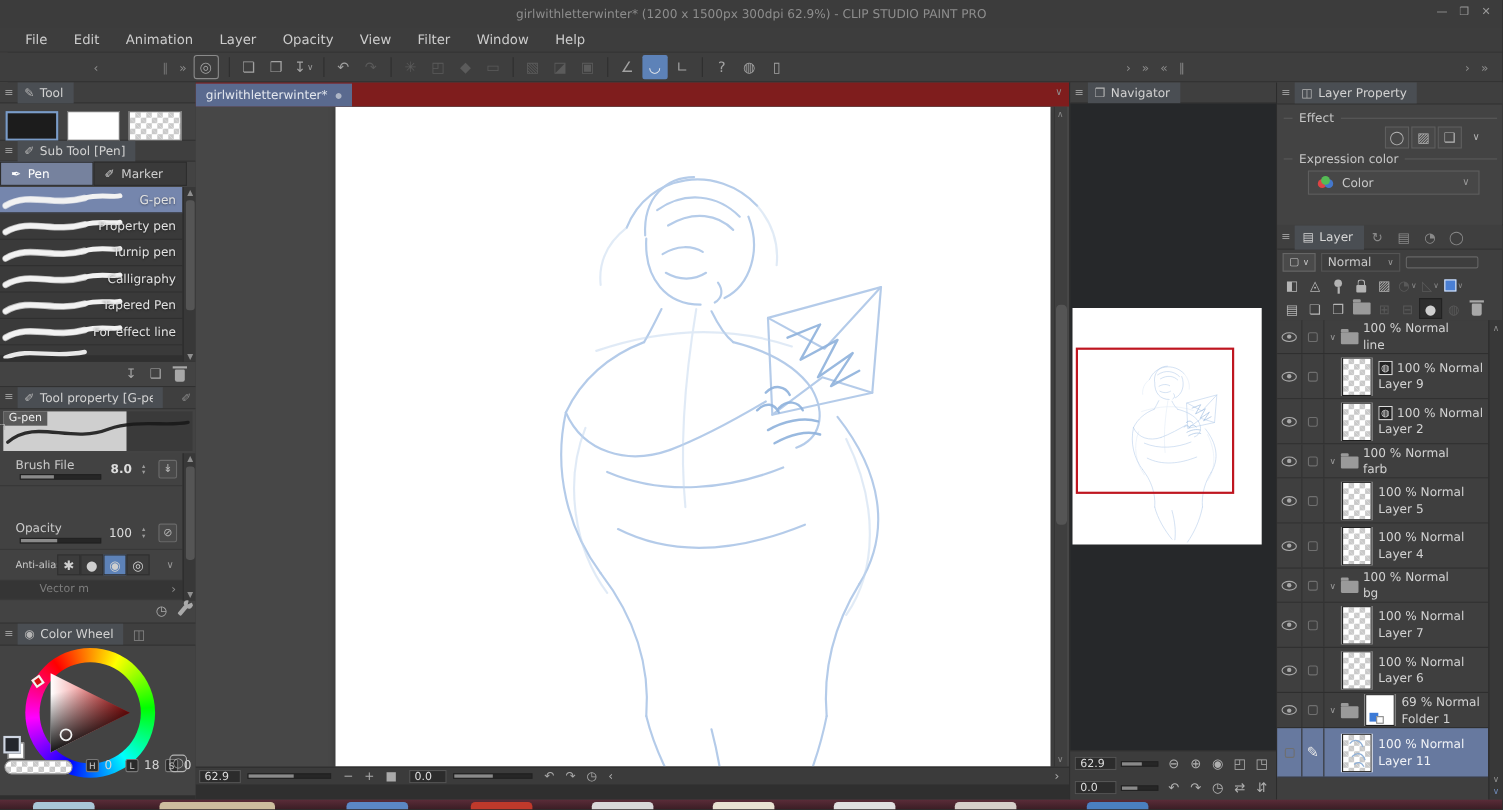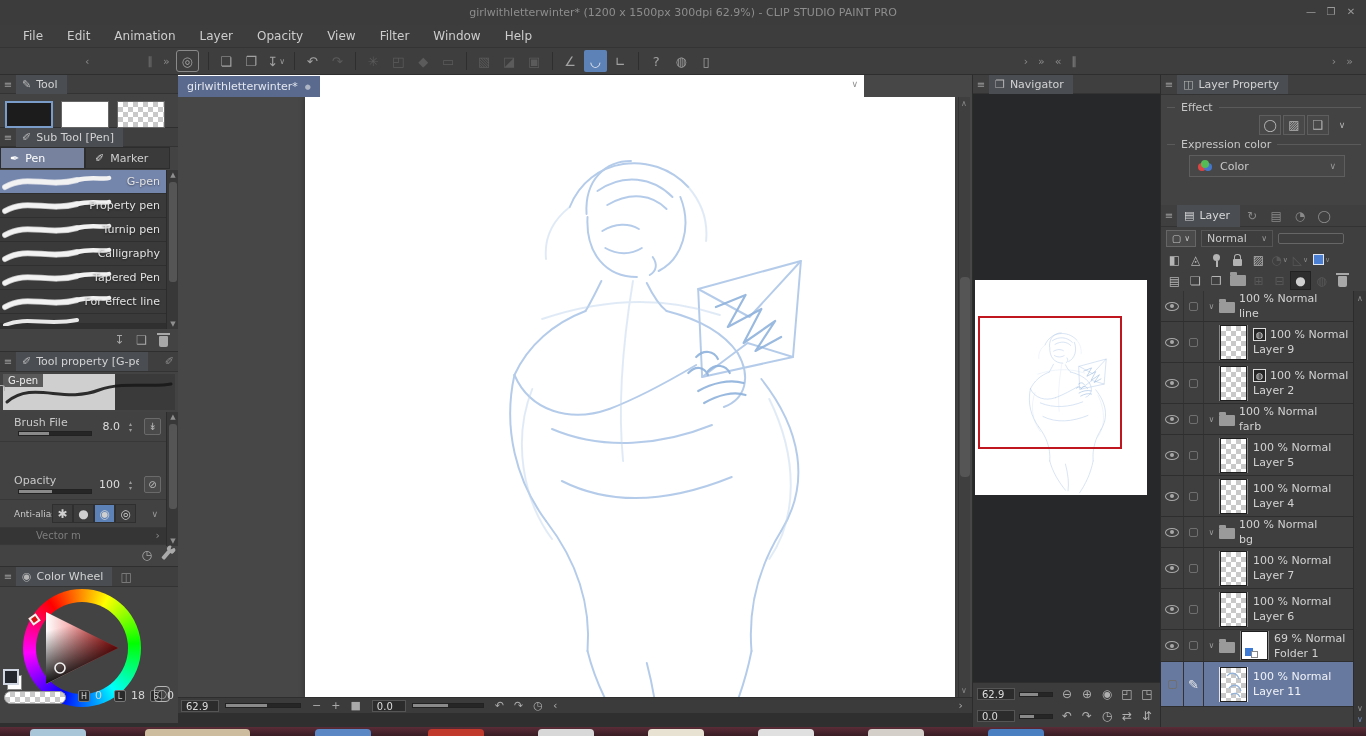--- a/index.html
+++ b/index.html
@@ -52,21 +52,21 @@
   .aabtn.sel{background:#5d82b8;}
   
   #wheelring{left:23px;top:22px;width:118px;height:118px;border-radius:50%;
     background:conic-gradient(from -35deg,#ff0000,#ffff00 62deg,#00ff00 120deg,#00ffff 178deg,#0000ff 238deg,#ff00ff 300deg,#ff0000 360deg);}
   #wheelhole{left:36px;top:35px;width:92px;height:92px;border-radius:50%;background:#434343;}
   #huemark{left:30px;top:48px;width:9px;height:9px;background:#d41111;border:2px solid #f2f2f2;transform:rotate(-35deg);}
   .cwchip{width:12px;height:12px;background:#2a2a2a;border:1px solid #777;color:#cfcfcf;font-size:8px;line-height:11px;text-align:center;border-radius:2px;}
   .cwv{color:#d5d5d5;font-size:11px;min-width:14px;}
   
   #canvascol{left:178px;top:75px;width:794px;height:652px;background:#474747;}
-  #doctabbar{left:0;top:0;width:686px;height:22px;background:#ffffff;text-decoration:underline;}
+  #doctabbar{left:0;top:0;width:794px;height:22px;background:#7f1d1d;text-decoration:underline;}
   #doctab{position:absolute;left:0;top:1px;height:21px;background:#5a6a8f;display:flex;align-items:center;gap:7px;padding:0 9px;color:#e3e7ee;font-size:11px;}
   #docarea{left:0;top:22px;width:794px;height:600px;background:#474747;overflow:hidden;}
   #paper{position:absolute;left:127px;top:0;width:650px;height:600px;background:#ffffff;overflow:hidden;box-shadow:0 0 6px rgba(0,0,0,.35);}
   #dvsb{position:absolute;right:2px;top:0;width:12px;height:600px;background:#3f3f3f;border-left:1px solid #333;}
   #dbottom{left:0;top:622px;width:794px;height:16px;background:#3b3b3b;border-top:1px solid #2e2e2e;display:flex;align-items:center;font-size:10px;color:#bbb;}
   .zbox{background:#2c2c2c;border:1px solid #555;color:#ddd;font-size:10px;padding:0 4px;height:12px;line-height:11px;min-width:38px;}
   .bbtn{color:#aaa;font-size:11px;padding:0 5px;}
   #dfill{left:0;top:638px;width:794px;height:14px;background:#2f2f2f;}
   
   #navcol{left:972px;top:75px;width:188px;height:652px;background:#3c3c3c;border-left:1px solid #2c2c2c;}
@@ -401,21 +401,21 @@
         <span class="abs" style="left:0;top:0;background:#5a5a5a;color:#eee;font-size:10px;padding:1px 5px;">G-pen</span>
         <span class="lockicon abs" style="right:6px;top:16px;"></span>
       </div>
       <div class="abs" style="left:0;top:60px;width:178px;height:134px;background:#424242;" id="propwrap">
         <div id="proprows" style="position:absolute;left:0;top:0;right:12px;">
             <div class="prow" style="height: 30px;">
               <span class="plabel" style="max-width: 88px;">Brush File</span>
               <span class="sld" style="left: 18px; top: 19px; width: 74px;">
                 <i style="width: 42%;"></i>
               </span>
-              <span class="pval" style="right: 46px; top: 8px;">8.0</span>
+              <span class="pval" style="right: 46px; top: 8px; font-weight: bold;">8.0</span>
               <span class="spin" style="right: 34px; top: 9px;">
                 <span>▴</span>
                 <span>▾</span>
               </span>
               <span class="pbtn" style="right: 5px; top: 6px;">↡</span>
             </div>
             <div class="prow" style="height: 30px; margin-top: 28px;">
               <span class="plabel" style="max-width: 88px;">Opacity</span>
               <span class="sld" style="left: 18px; top: 19px; width: 74px;">
                 <i style="width: 46%;"></i>

